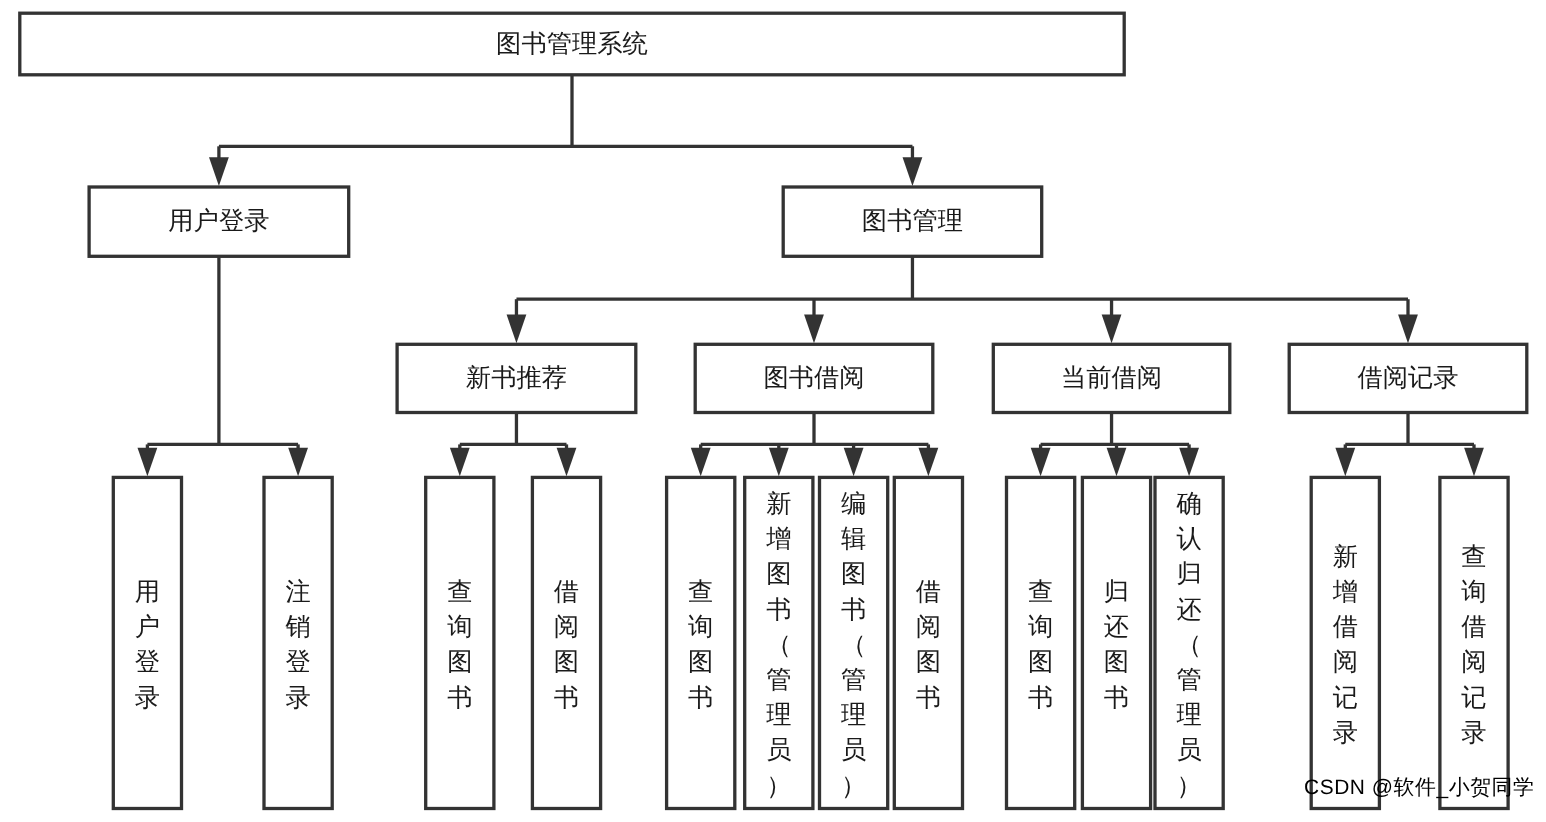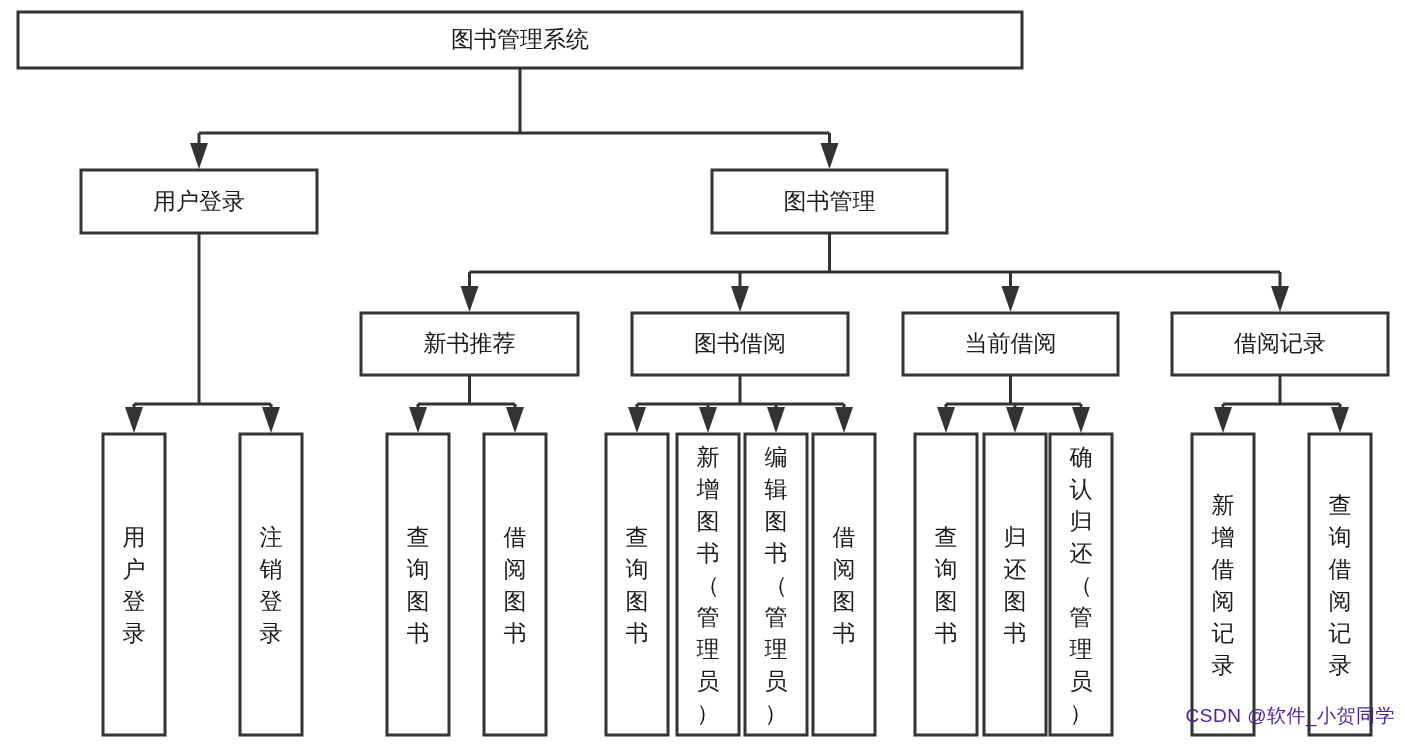--- a/index.html
+++ b/index.html
@@ -53,21 +53,21 @@
   .arrow-head {
     fill: #333333;
     stroke: none;
   }
   .watermark-text {
     position: absolute;
     right: 10px;
     bottom: 6px;
     font-family: "Liberation Sans", "DejaVu Sans", sans-serif;
     font-size: 19px;
-    color: #4c1d95;
+    color: #000000;
     white-space: nowrap;
     letter-spacing: 0.5px;
   }
 </style>
 </head>
 <body>
 
 <div id="diagram-root">
   <svg class="diagram-canvas" viewBox="0 0 1405 747" xmlns="http://www.w3.org/2000/svg">
     <g id="edge-layer">

